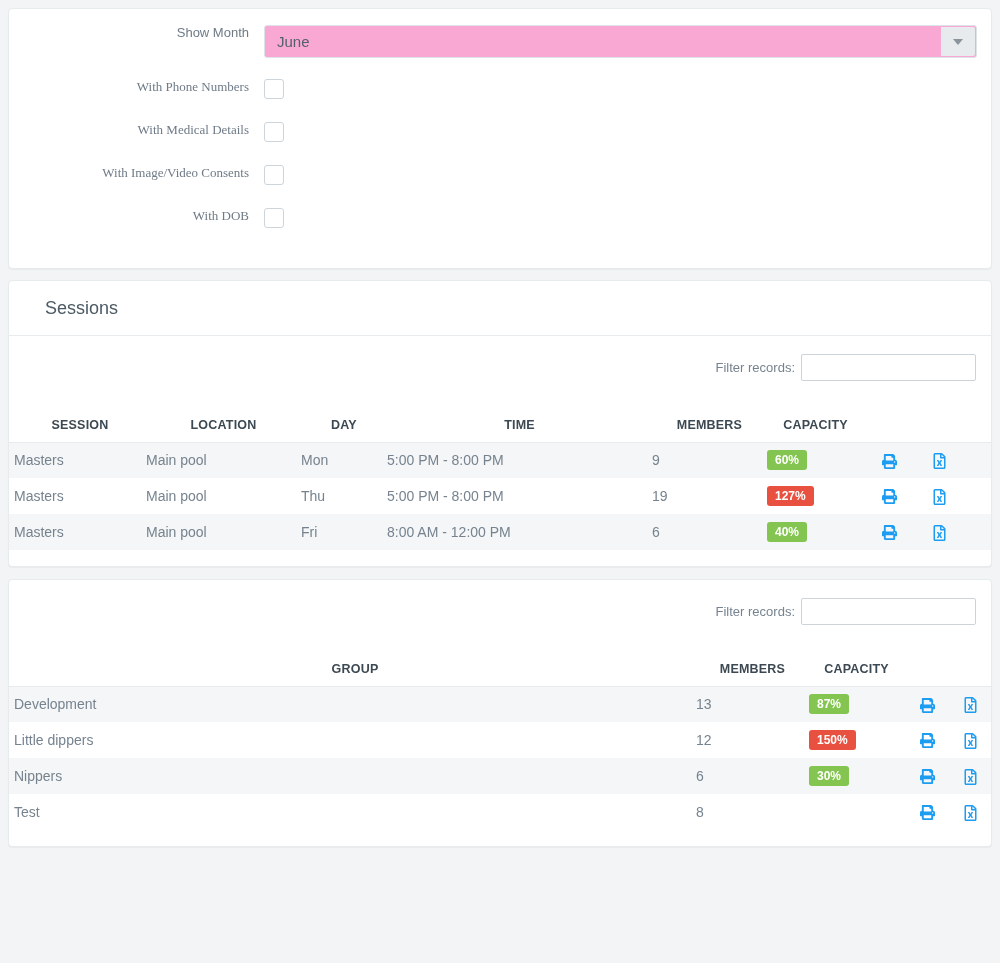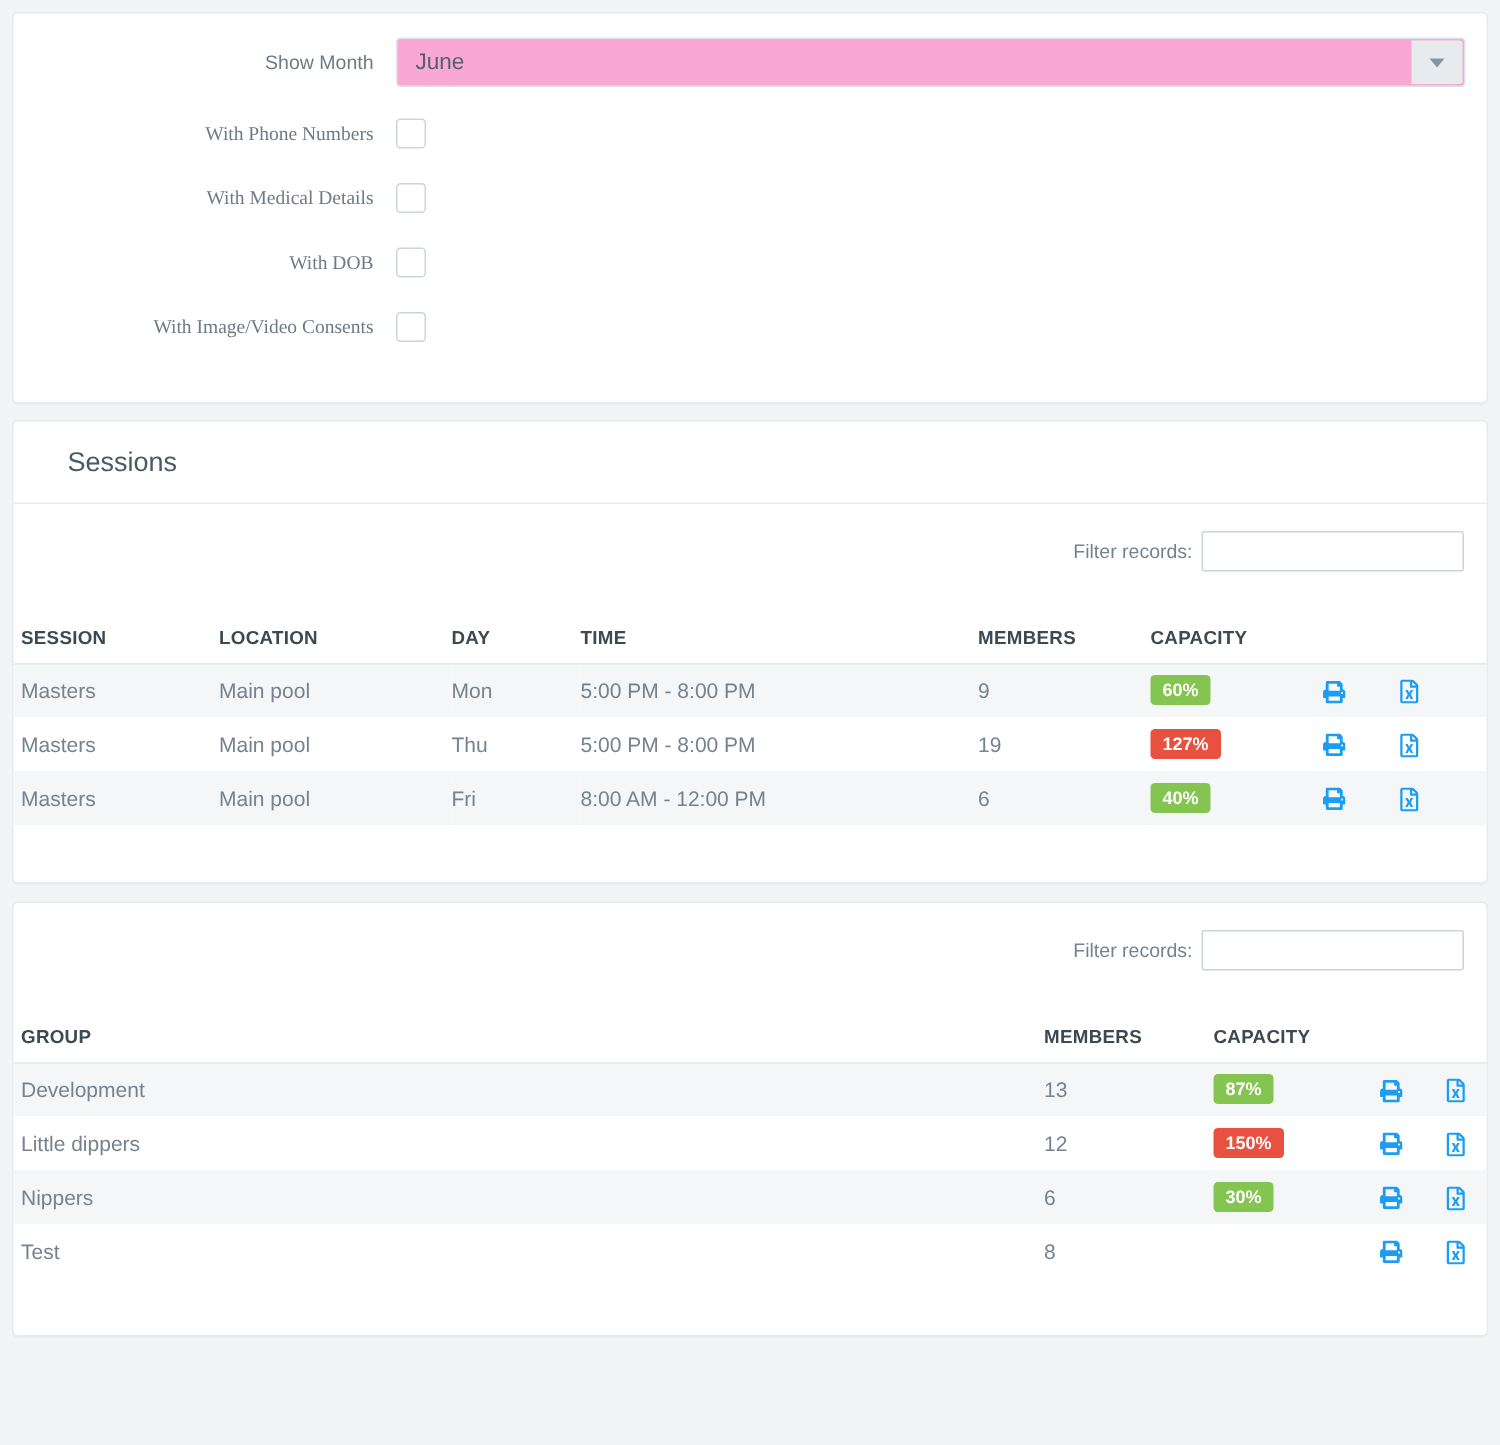--- a/index.html
+++ b/index.html
@@ -12,21 +12,21 @@
   }
   .page { padding: 8px; }
   .panel {
     background: #fff;
     border: 1px solid #e6ebee;
     border-radius: 4px;
     box-shadow: 0 1px 1px rgba(0,0,0,0.04);
   }
   
   .panel-filters { padding: 16px 14px 40px 0; margin-bottom: 11px; }
-  .form-row { display: flex; align-items: center; margin-bottom: 21px; }
+  .form-row { display: flex; margin-bottom: 21px; }
   .form-row:last-child { margin-bottom: 0; }
   .cb-row { margin-bottom: 23px; height: 20px; font-family: Liberation Serif, serif; }
   .form-label {
     width: 240px;
     text-align: right;
     margin-right: 15px;
     font-size: 13px;
     color: #6e7a86;
     flex: none;
   }
@@ -71,41 +71,41 @@
   
   .panel-table { margin-bottom: 12px; }
   .panel-heading {
     height: 55px;
     line-height: 55px;
     padding-left: 36px;
     font-size: 18px;
     color: #4c5a64;
     border-bottom: 1px solid #e8ecee;
   }
-  .panel-body { padding-top: 18px; padding-bottom: 38px; }
+  .panel-body { padding-top: 18px; padding-bottom: 16px; }
   .filter-row {
     display: flex;
     justify-content: flex-end;
     align-items: center;
     padding-right: 15px;
     margin-bottom: 27px;
   }
   .filter-label { font-size: 13px; color: #76838f; margin-right: 6px; }
   .filter-input {
     width: 175px; height: 27px;
     border: 1px solid #ccd3d9;
     border-radius: 2px;
     padding: 0 8px;
     font-size: 13px;
     color: #55606b;
     outline: none;
   }
   table { width: 100%; border-collapse: collapse; table-layout: fixed; }
   th {
-    text-align: left;
+    text-align: center;
     font-size: 12.5px;
     font-weight: 700;
     color: #3d4952;
     height: 34px;
     vertical-align: middle;
     border-bottom: 1px solid #e6ebee;
     letter-spacing: .2px;
   }
   td {
     height: 36px;
@@ -147,25 +147,25 @@
     <div>
         <div class="form-row cb-row">
       <label class="form-label">With Phone Numbers</label>
       <span class="checkbox"></span>
     </div>
         <div class="form-row cb-row">
       <label class="form-label">With Medical Details</label>
       <span class="checkbox"></span>
     </div>
         <div class="form-row cb-row">
+      <label class="form-label">With Image/Video Consents</label>
+      <span class="checkbox"></span>
+    </div>
+        <div class="form-row cb-row">
       <label class="form-label">With DOB</label>
-      <span class="checkbox"></span>
-    </div>
-        <div class="form-row cb-row">
-      <label class="form-label">With Image/Video Consents</label>
       <span class="checkbox"></span>
     </div>
       </div>
   </div>
 
   <div class="panel panel-table">
     <div class="panel-heading">Sessions</div>
     <div class="panel-body">
       <div class="filter-row">
         <span class="filter-label">Filter records:</span>

